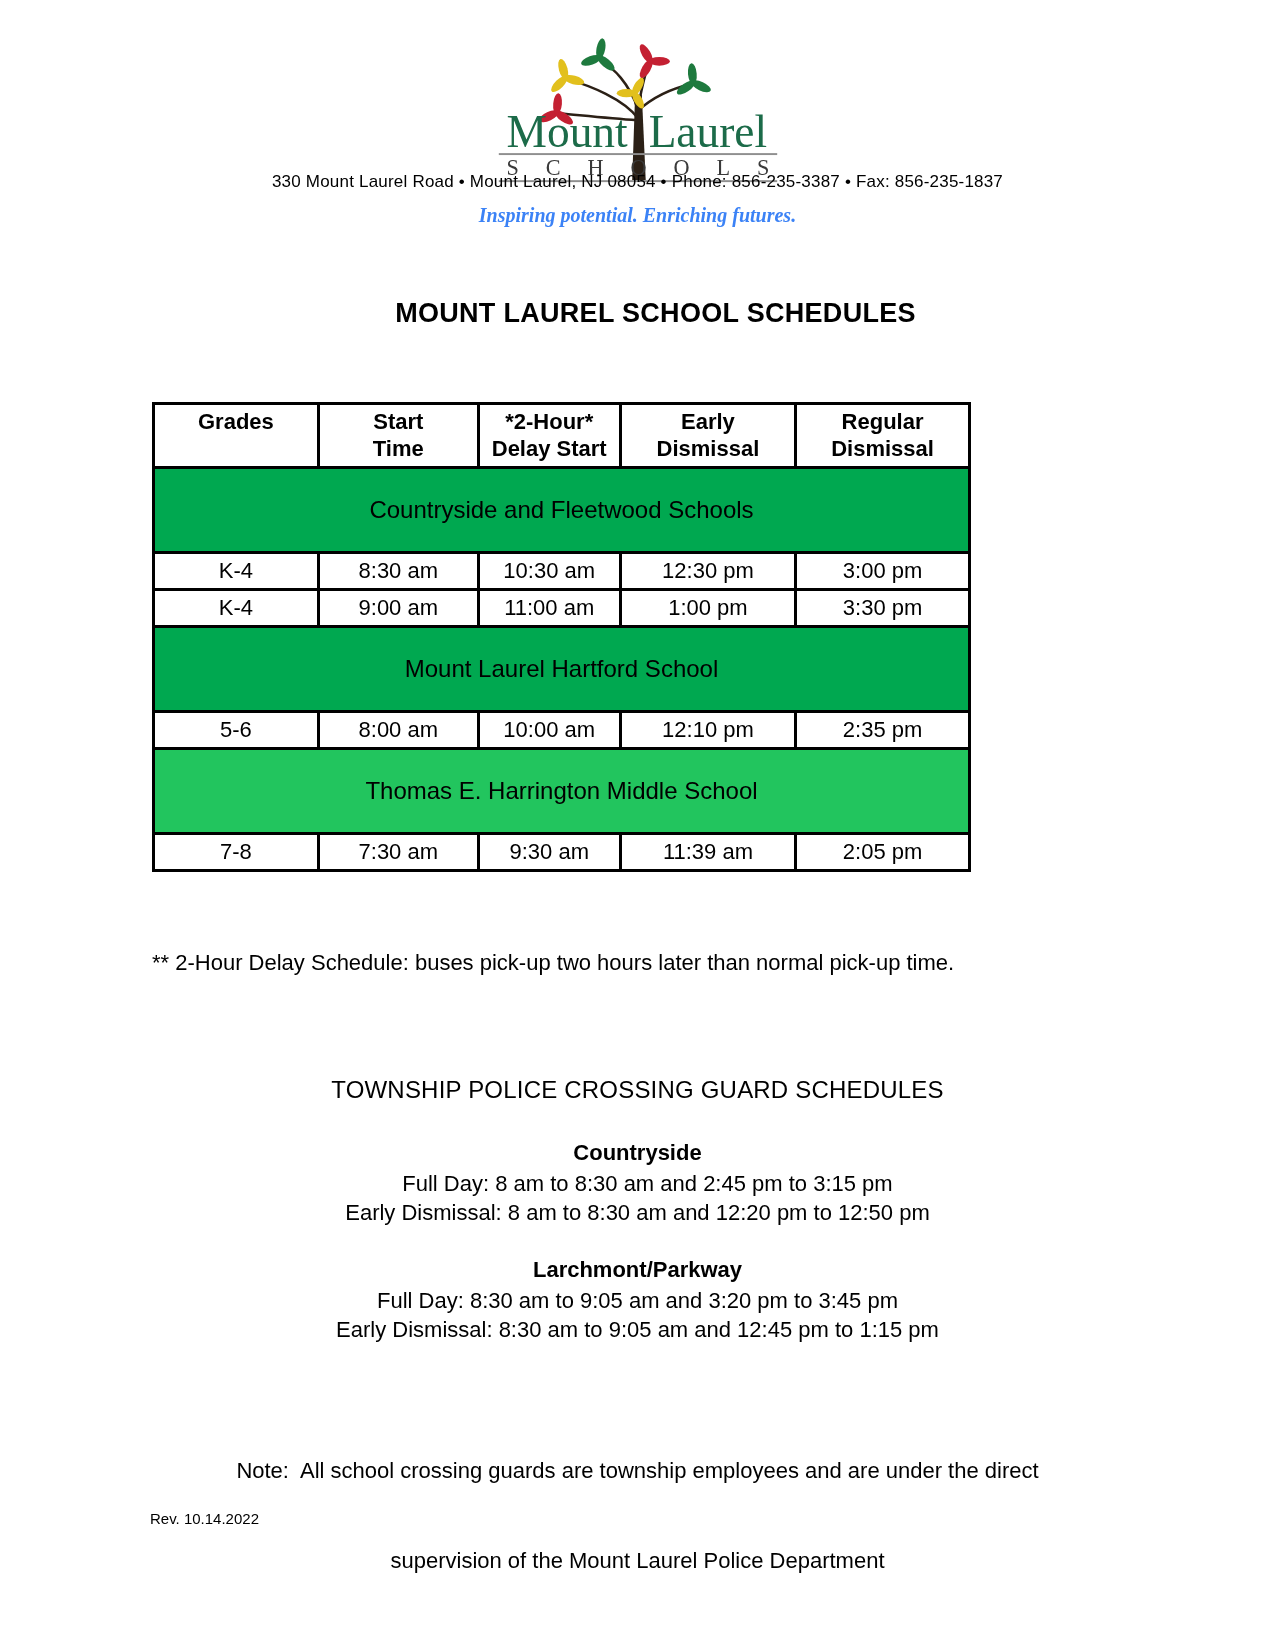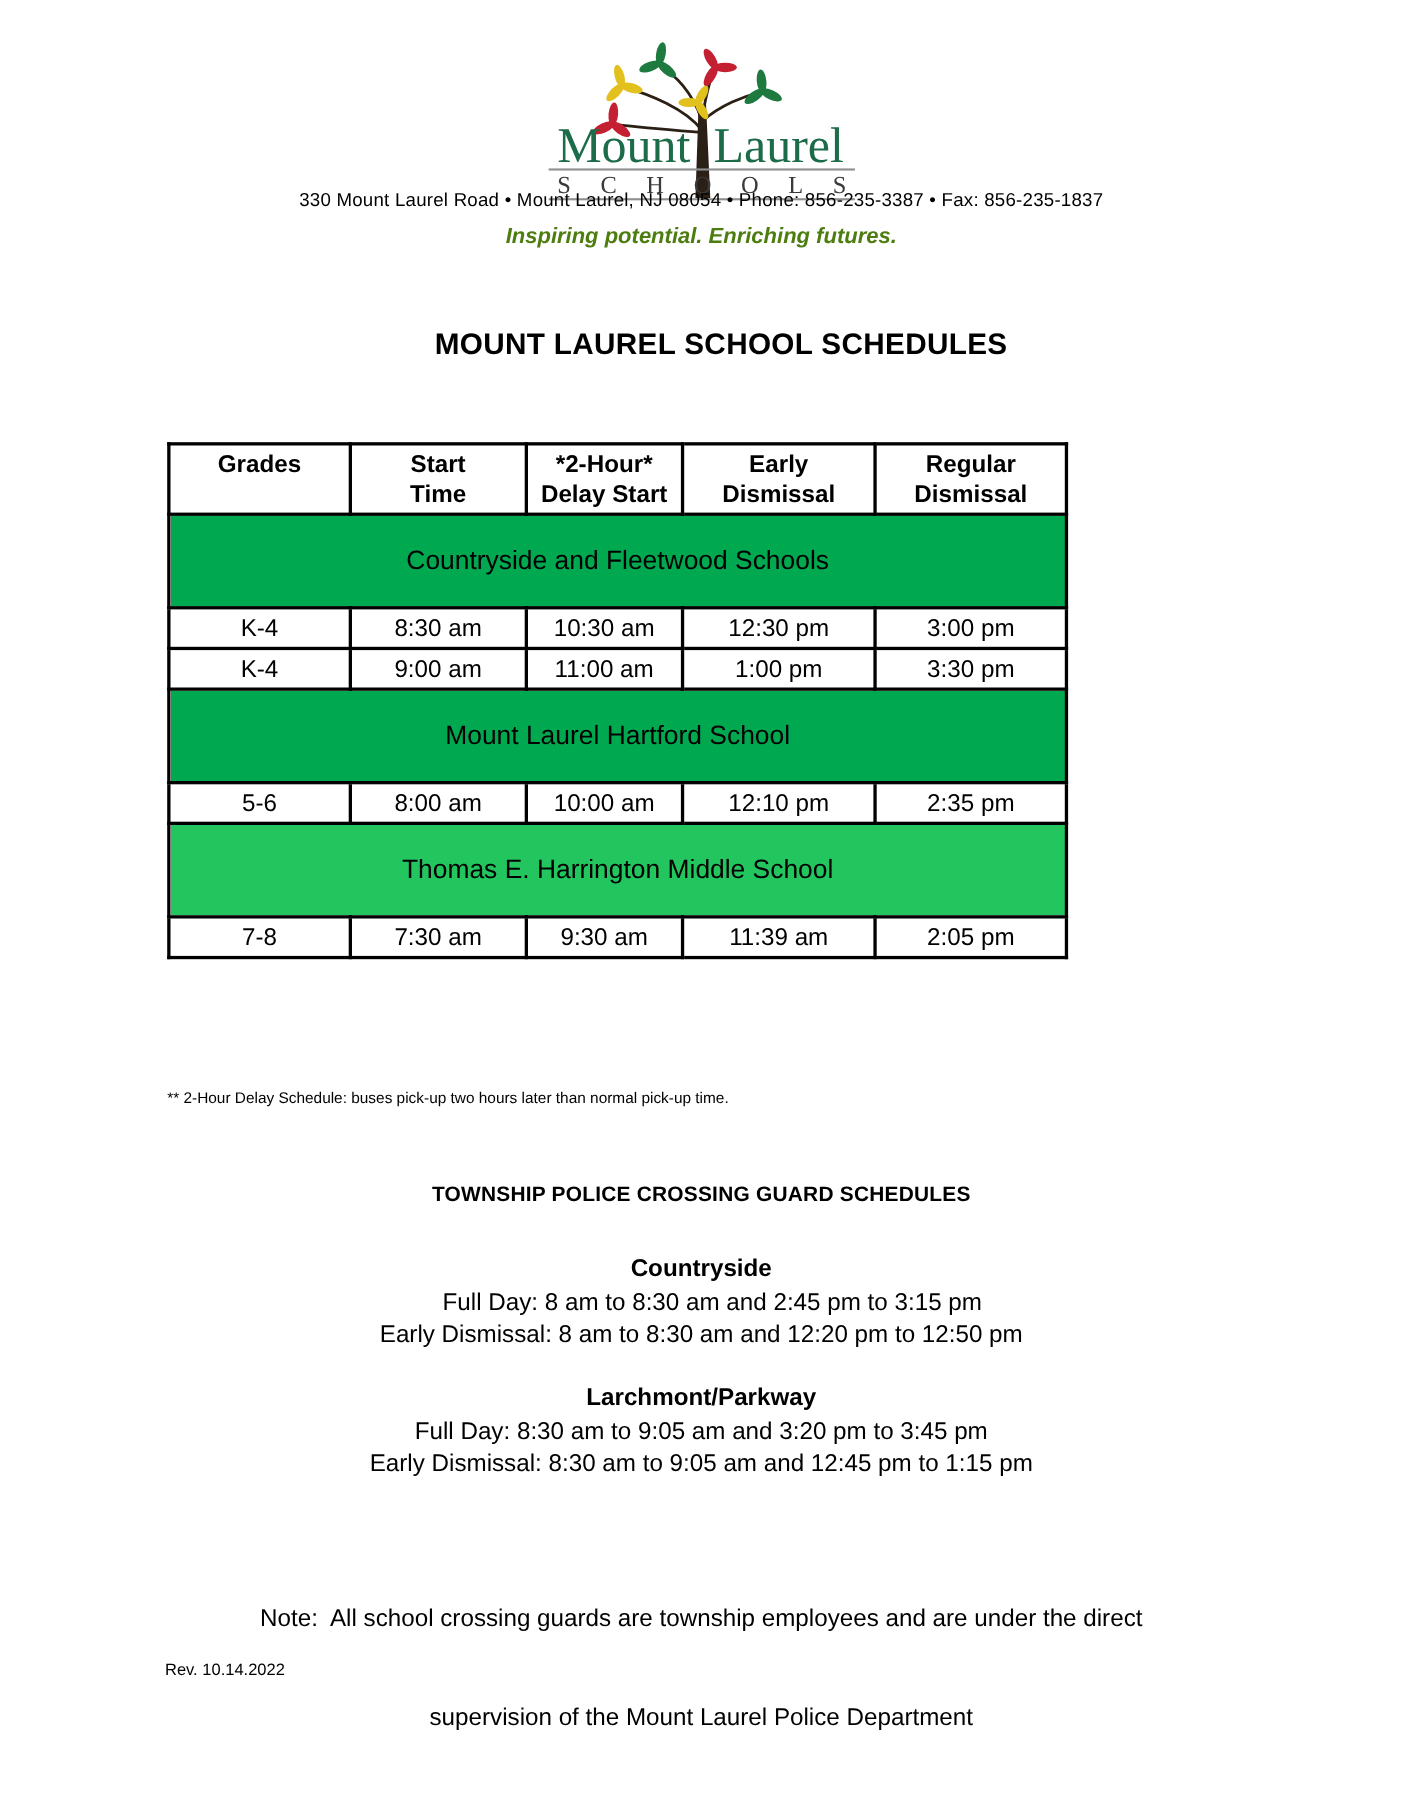--- a/index.html
+++ b/index.html
@@ -30,24 +30,24 @@
   }
   table.sched th{
     font-size:22px;font-weight:bold;line-height:27px;height:58px;
     vertical-align:top;padding-top:3px;
   }
   tr.band td{
     background:#00a850;height:82px;font-size:24px;font-weight:normal;color:#000;
   }
   tr.data td{height:34px;font-size:22px;}
 
-  #footnote{top:950px;left:152px;font-size:14px;margin-top:40px;}
-
-  
-  #cg-title{top:1076px;font-size:19px;font-weight:bold;letter-spacing:.2px;}
+  #footnote{top:950px;left:152px;font-size:22px;}
+
+  
+  #cg-title{top:1076px;font-size:24px;font-weight:normal;letter-spacing:.2px;}
   .cg-name{font-size:22px;font-weight:bold;}
   .cg-line{font-size:22px;}
   #cg1-name{top:1140px;}
   #cg1-full{top:1171px;padding-left:20px;}
   #cg1-early{top:1200px;}
   #cg2-name{top:1257px;}
   #cg2-full{top:1288px;}
   #cg2-early{top:1317px;}
 
   #cg-note{top:1396px;font-size:22px;line-height:30px;white-space:pre-wrap;}
@@ -106,21 +106,21 @@
 
     <text x="14" y="112" font-family="Liberation Serif, serif" font-size="47" fill="#1c6b49">Mount</text>
     <text x="161" y="112" font-family="Liberation Serif, serif" font-size="47" fill="#1c6b49">Laurel</text>
     <rect x="6" y="118" width="288" height="2" fill="#8f8f8f"></rect>
     <text x="14" y="141" font-family="Liberation Serif, serif" font-size="23" fill="#3a3a3a" textLength="272" lengthAdjust="spacing">SCHOOLS</text>
     <rect x="6" y="146" width="288" height="2" fill="#8f8f8f"></rect>
   </svg>
 </div>
 
 <div id="address" class="abs center">330 Mount Laurel Road • Mount Laurel, NJ 08054 • Phone: 856-235-3387 • Fax: 856-235-1837</div>
-<div id="tagline" class="abs center" style="color: #4d7c0f;">Inspiring potential. Enriching futures.</div>
+<div id="tagline" class="abs center" style="color: #3b82f6; font-family: Liberation Serif, serif;">Inspiring potential. Enriching futures.</div>
 
 <div id="main-title" class="abs center">MOUNT LAUREL SCHOOL SCHEDULES</div>
 
 <div id="sched-wrap" class="abs">
   <table class="sched">
     <colgroup>
       <col style="width:20.2%">
         <col style="width:19.6%">
         <col style="width:17.4%">
         <col style="width:21.5%">

